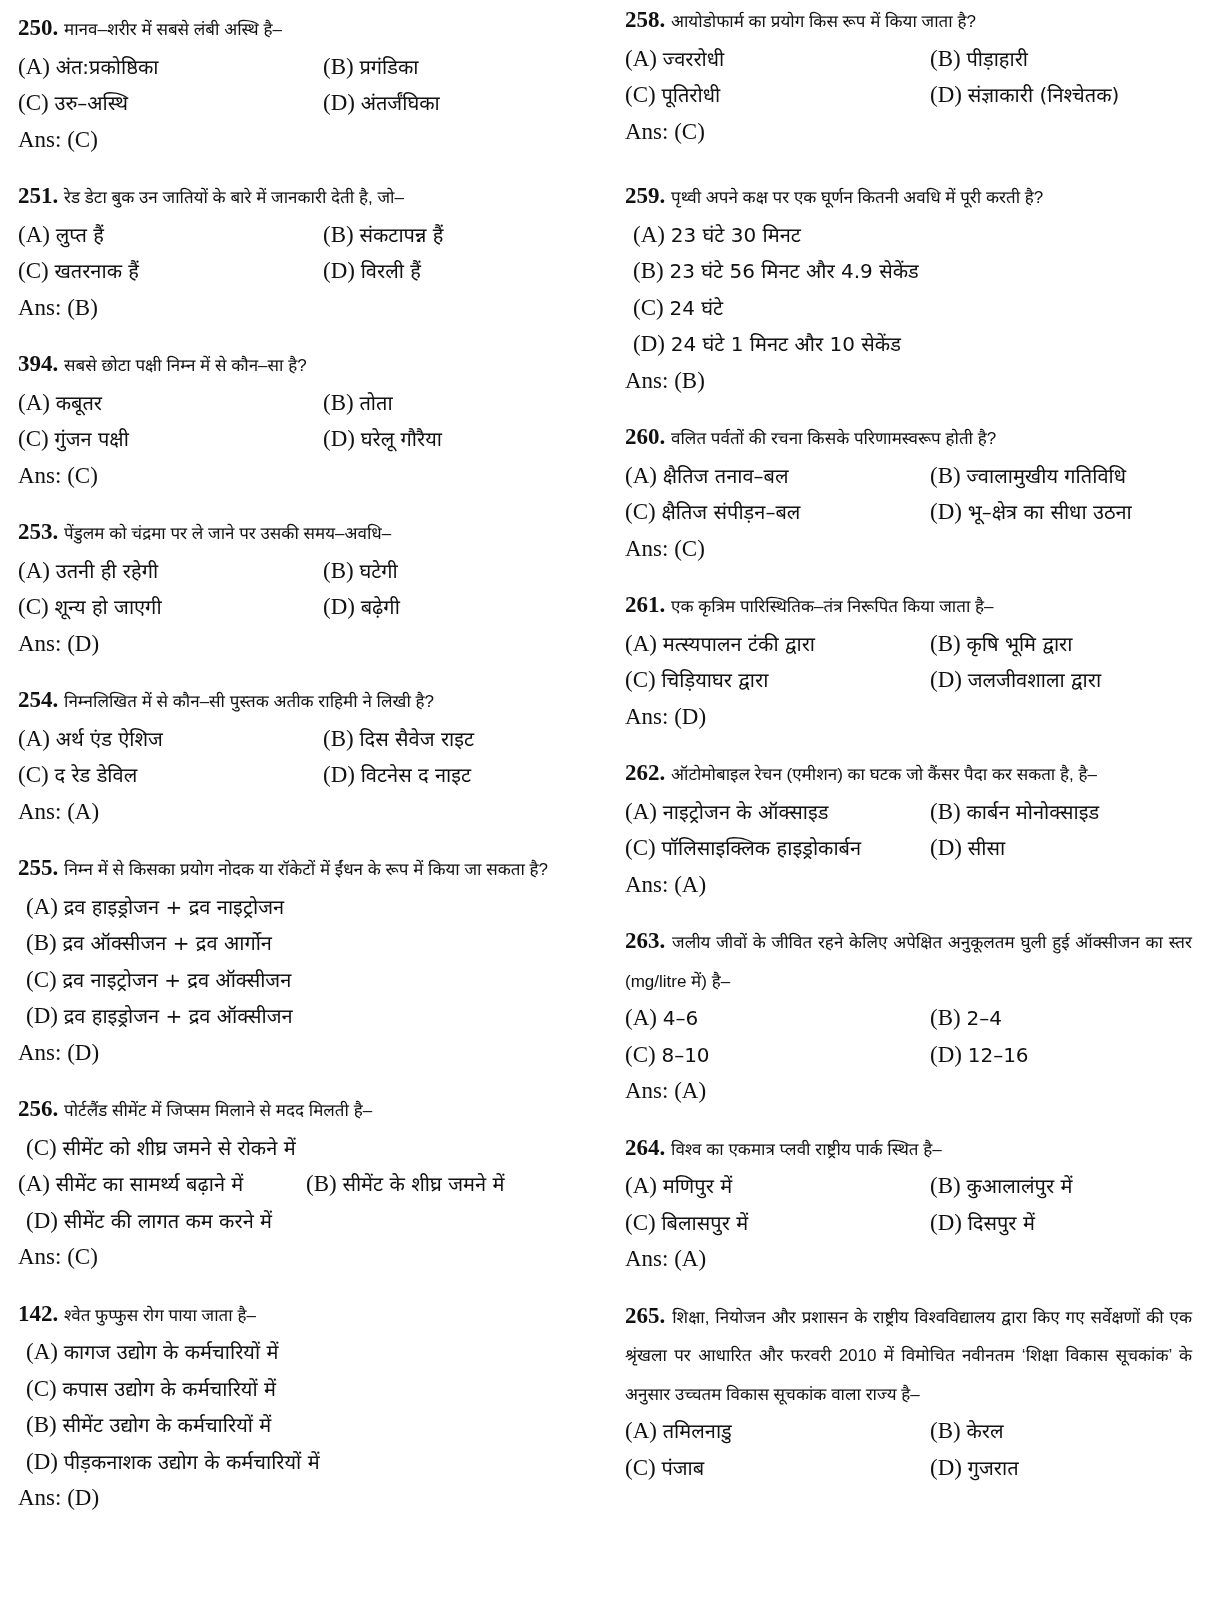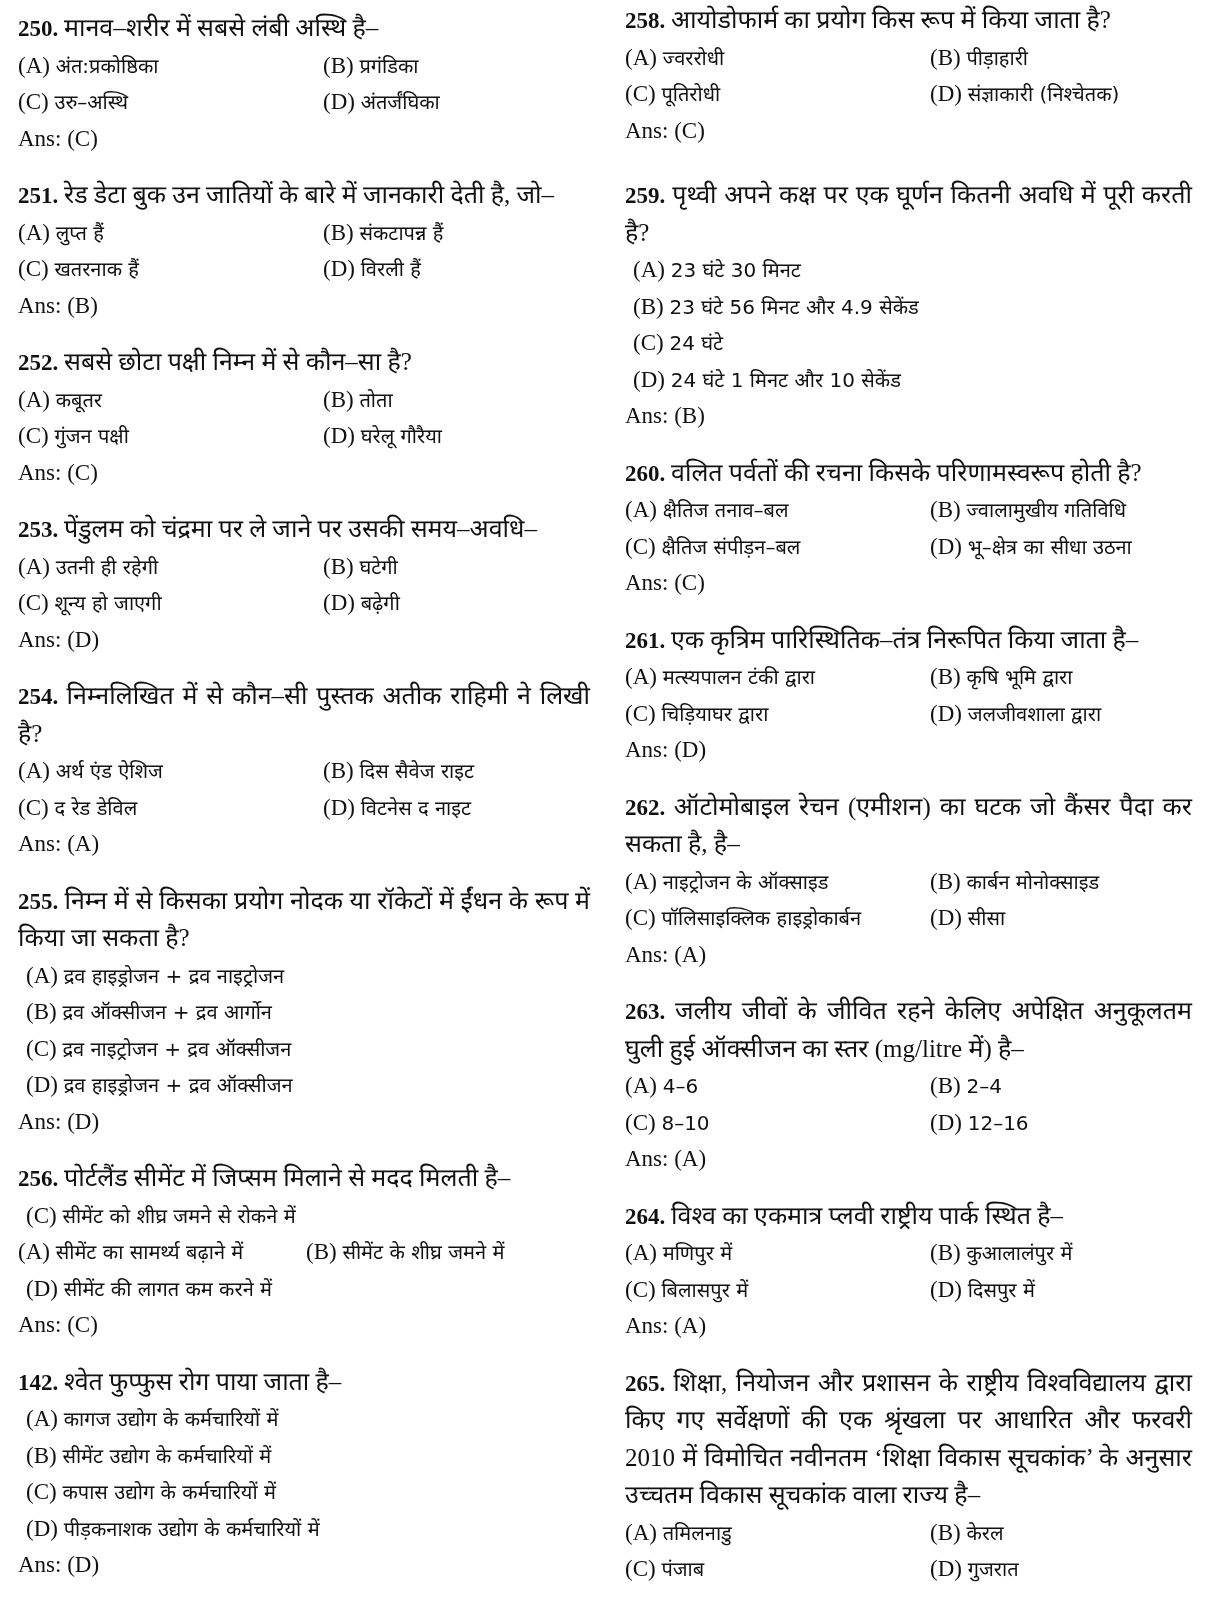--- a/index.html
+++ b/index.html
@@ -8,21 +8,21 @@
     color: #111111;
     font-family: "Liberation Serif", "DejaVu Serif", serif;
     font-size: 23px;
   }
   .col { position: absolute; top: 0; }
   .col.left { left: 18px; width: 572px; }
   .col.right { left: 625px; width: 567px; }
   .question { margin: 0; }
   .qtext { line-height: 36.5px; text-align: justify; }
   .qtext .num { font-family: "Liberation Serif", serif; font-weight: bold; }
-  .qtext .body { font-family: Liberation Serif, serif; font-size: 25px; }
+  .qtext .body { font-family: Liberation Sans, sans-serif; font-size: 17px; }
   .opt-row { height: 36.5px; line-height: 36.5px; position: relative; white-space: nowrap; }
   .opt { position: absolute; top: 0; white-space: nowrap; }
   .opt.first { left: 0; }
   .opt.second { left: 280px; margin-left: 25px; }
   .opt.full { left: 8px; }
   .opt .lbl { font-family: "Liberation Serif", serif; }
   .opt .txt { font-family: "DejaVu Sans", sans-serif; font-size: 20px; }
   .ans { height: 36.5px; line-height: 36.5px; font-family: "Liberation Serif", serif; }
   .gap { height: 20px; }
 </style>
@@ -53,21 +53,21 @@
     </div>
     <div class="opt-row">
       <span class="opt first"><span class="lbl">(C)</span> <span class="txt">खतरनाक हैं</span></span>
       <span class="opt second"><span class="lbl">(D)</span> <span class="txt">विरली हैं</span></span>
     </div>
     <div class="ans">Ans: (B)</div>
   </div>
   <div class="gap" style="height:20px"></div>
 
   <div class="question">
-    <div class="qtext"><span class="num">252.</span> <span class="body">सबसे छोटा पक्षी निम्न में से कौन–सा है?</span></div>
+    <div class="qtext"><span class="num">394.</span> <span class="body">सबसे छोटा पक्षी निम्न में से कौन–सा है?</span></div>
     <div class="opt-row">
       <span class="opt first"><span class="lbl">(A)</span> <span class="txt">कबूतर</span></span>
       <span class="opt second"><span class="lbl">(B)</span> <span class="txt">तोता</span></span>
     </div>
     <div class="opt-row">
       <span class="opt first"><span class="lbl">(C)</span> <span class="txt">गुंजन पक्षी</span></span>
       <span class="opt second"><span class="lbl">(D)</span> <span class="txt">घरेलू गौरैया</span></span>
     </div>
     <div class="ans">Ans: (C)</div>
   </div>
@@ -134,24 +134,24 @@
     <div class="ans">Ans: (C)</div>
   </div>
   <div class="gap" style="height:20px"></div>
 
   <div class="question">
     <div class="qtext"><span class="num">142.</span> <span class="body">श्वेत फुप्फुस रोग पाया जाता है–</span></div>
     <div class="opt-row">
       <span class="opt full"><span class="lbl">(A)</span> <span class="txt">कागज उद्योग के कर्मचारियों में</span></span>
     </div>
     <div class="opt-row">
+      <span class="opt full"><span class="lbl">(C)</span> <span class="txt">कपास उद्योग के कर्मचारियों में</span></span>
+    </div>
+    <div class="opt-row">
       <span class="opt full"><span class="lbl">(B)</span> <span class="txt">सीमेंट उद्योग के कर्मचारियों में</span></span>
-    </div>
-    <div class="opt-row">
-      <span class="opt full"><span class="lbl">(C)</span> <span class="txt">कपास उद्योग के कर्मचारियों में</span></span>
     </div>
     <div class="opt-row">
       <span class="opt full"><span class="lbl">(D)</span> <span class="txt">पीड़कनाशक उद्योग के कर्मचारियों में</span></span>
     </div>
     <div class="ans">Ans: (D)</div>
   </div>
 </div>
 
 <div class="col right" style="top:2px;">
 

